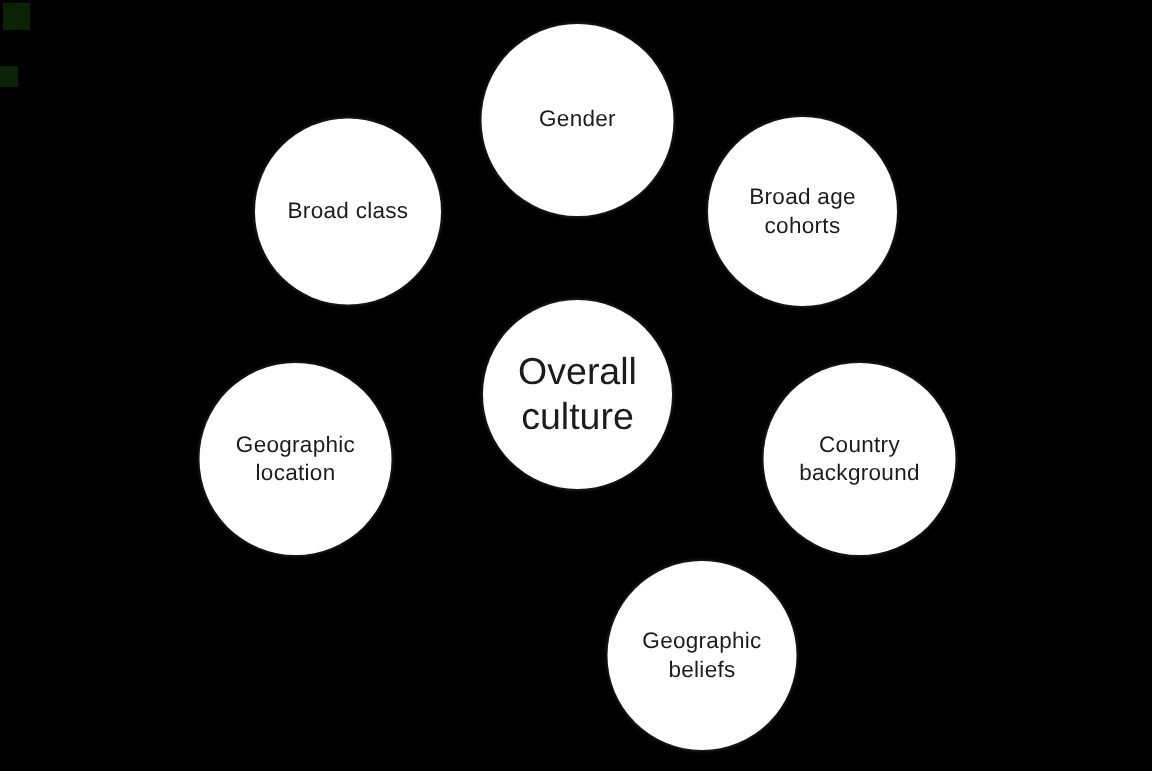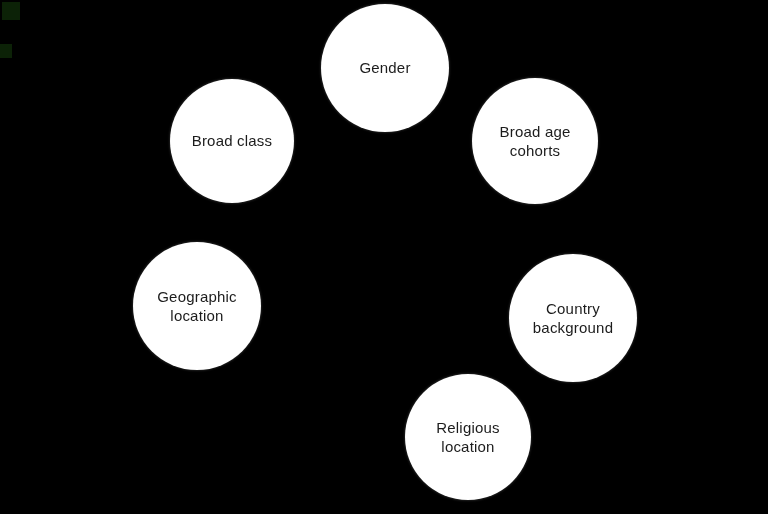--- a/index.html
+++ b/index.html
@@ -32,25 +32,25 @@
       max-width: 102px;
       letter-spacing: 0.2px;
     }
     .node-center .node-label {
       font-size: 25px;
       line-height: 1.2;
       max-width: 112px;
       letter-spacing: 0px;
     }
     
-    .node-gender              { left: 321px; top:   4px; width: 128px; height: 128px; }
+    .node-gender              { left: 321px; top:   16px; width: 128px; height: 128px; }
     .node-social-class        { left: 170px; top:  79px; width: 124px; height: 124px; }
     .node-broad-age-cohorts   { left: 472px; top:  78px; width: 126px; height: 126px; }
     .node-geographic-location { left: 133px; top: 242px; width: 128px; height: 128px; }
-    .node-country-background  { left: 509px; top: 254px; width: 128px; height: 128px; }
+    .node-country-background  { left: 509px; top: 242px; width: 128px; height: 128px; }
     .node-sexual-preference   { left: 237px; top: 374px; width: 126px; height: 126px; }
     .node-religious-beliefs   { left: 405px; top: 374px; width: 126px; height: 126px; }
     .node-center              { left: 322px; top: 200px; width: 126px; height: 126px; }
     
     .corner-artifact-1 {
       position: absolute;
       left: 2px; top: 2px;
       width: 18px; height: 18px;
       background: #0c2207;
     }
@@ -84,17 +84,20 @@
   <div class="node node-geographic-location">
     <span class="node-label">Geographic location</span>
   </div>
 
   <div class="node node-country-background">
     <span class="node-label">Country background</span>
   </div>
 
 
   <div class="node node-religious-beliefs">
-    <span class="node-label">Religious location</span>
+    <span class="node-label">Geographic beliefs</span>
   </div>
 
+  <div class="node node-center">
+    <span class="node-label">Overall culture</span>
+  </div>
 
 </div>
 
 </body></html>

